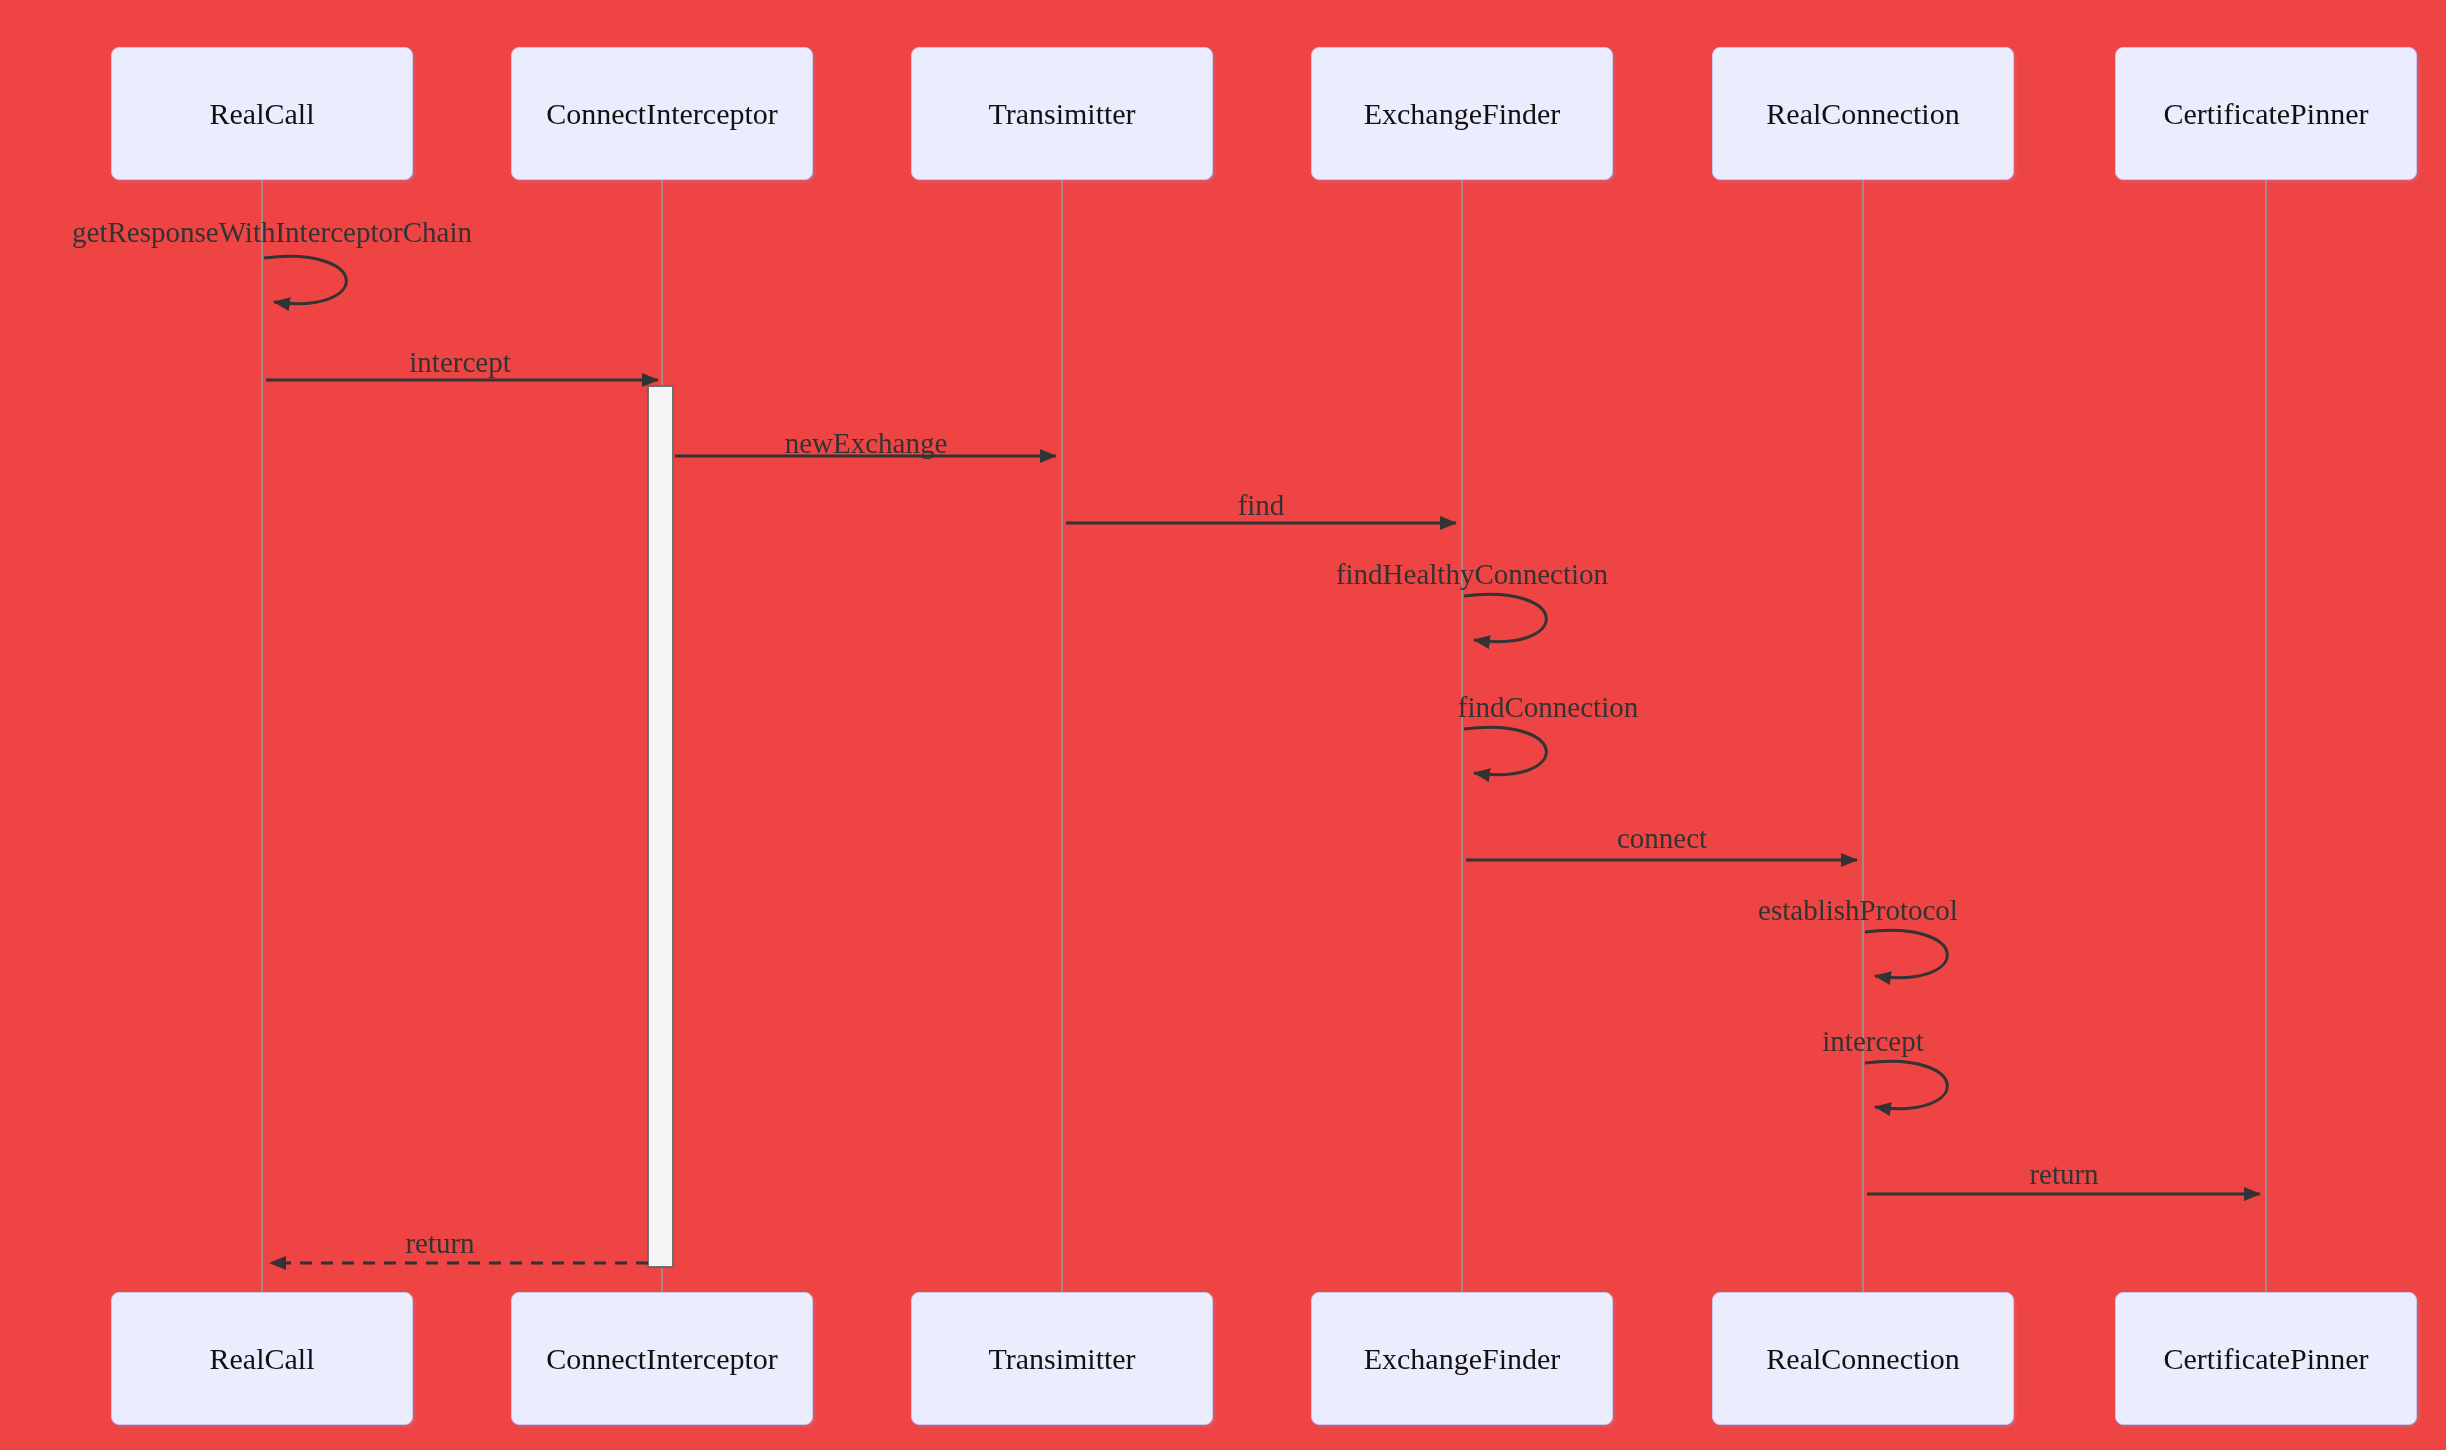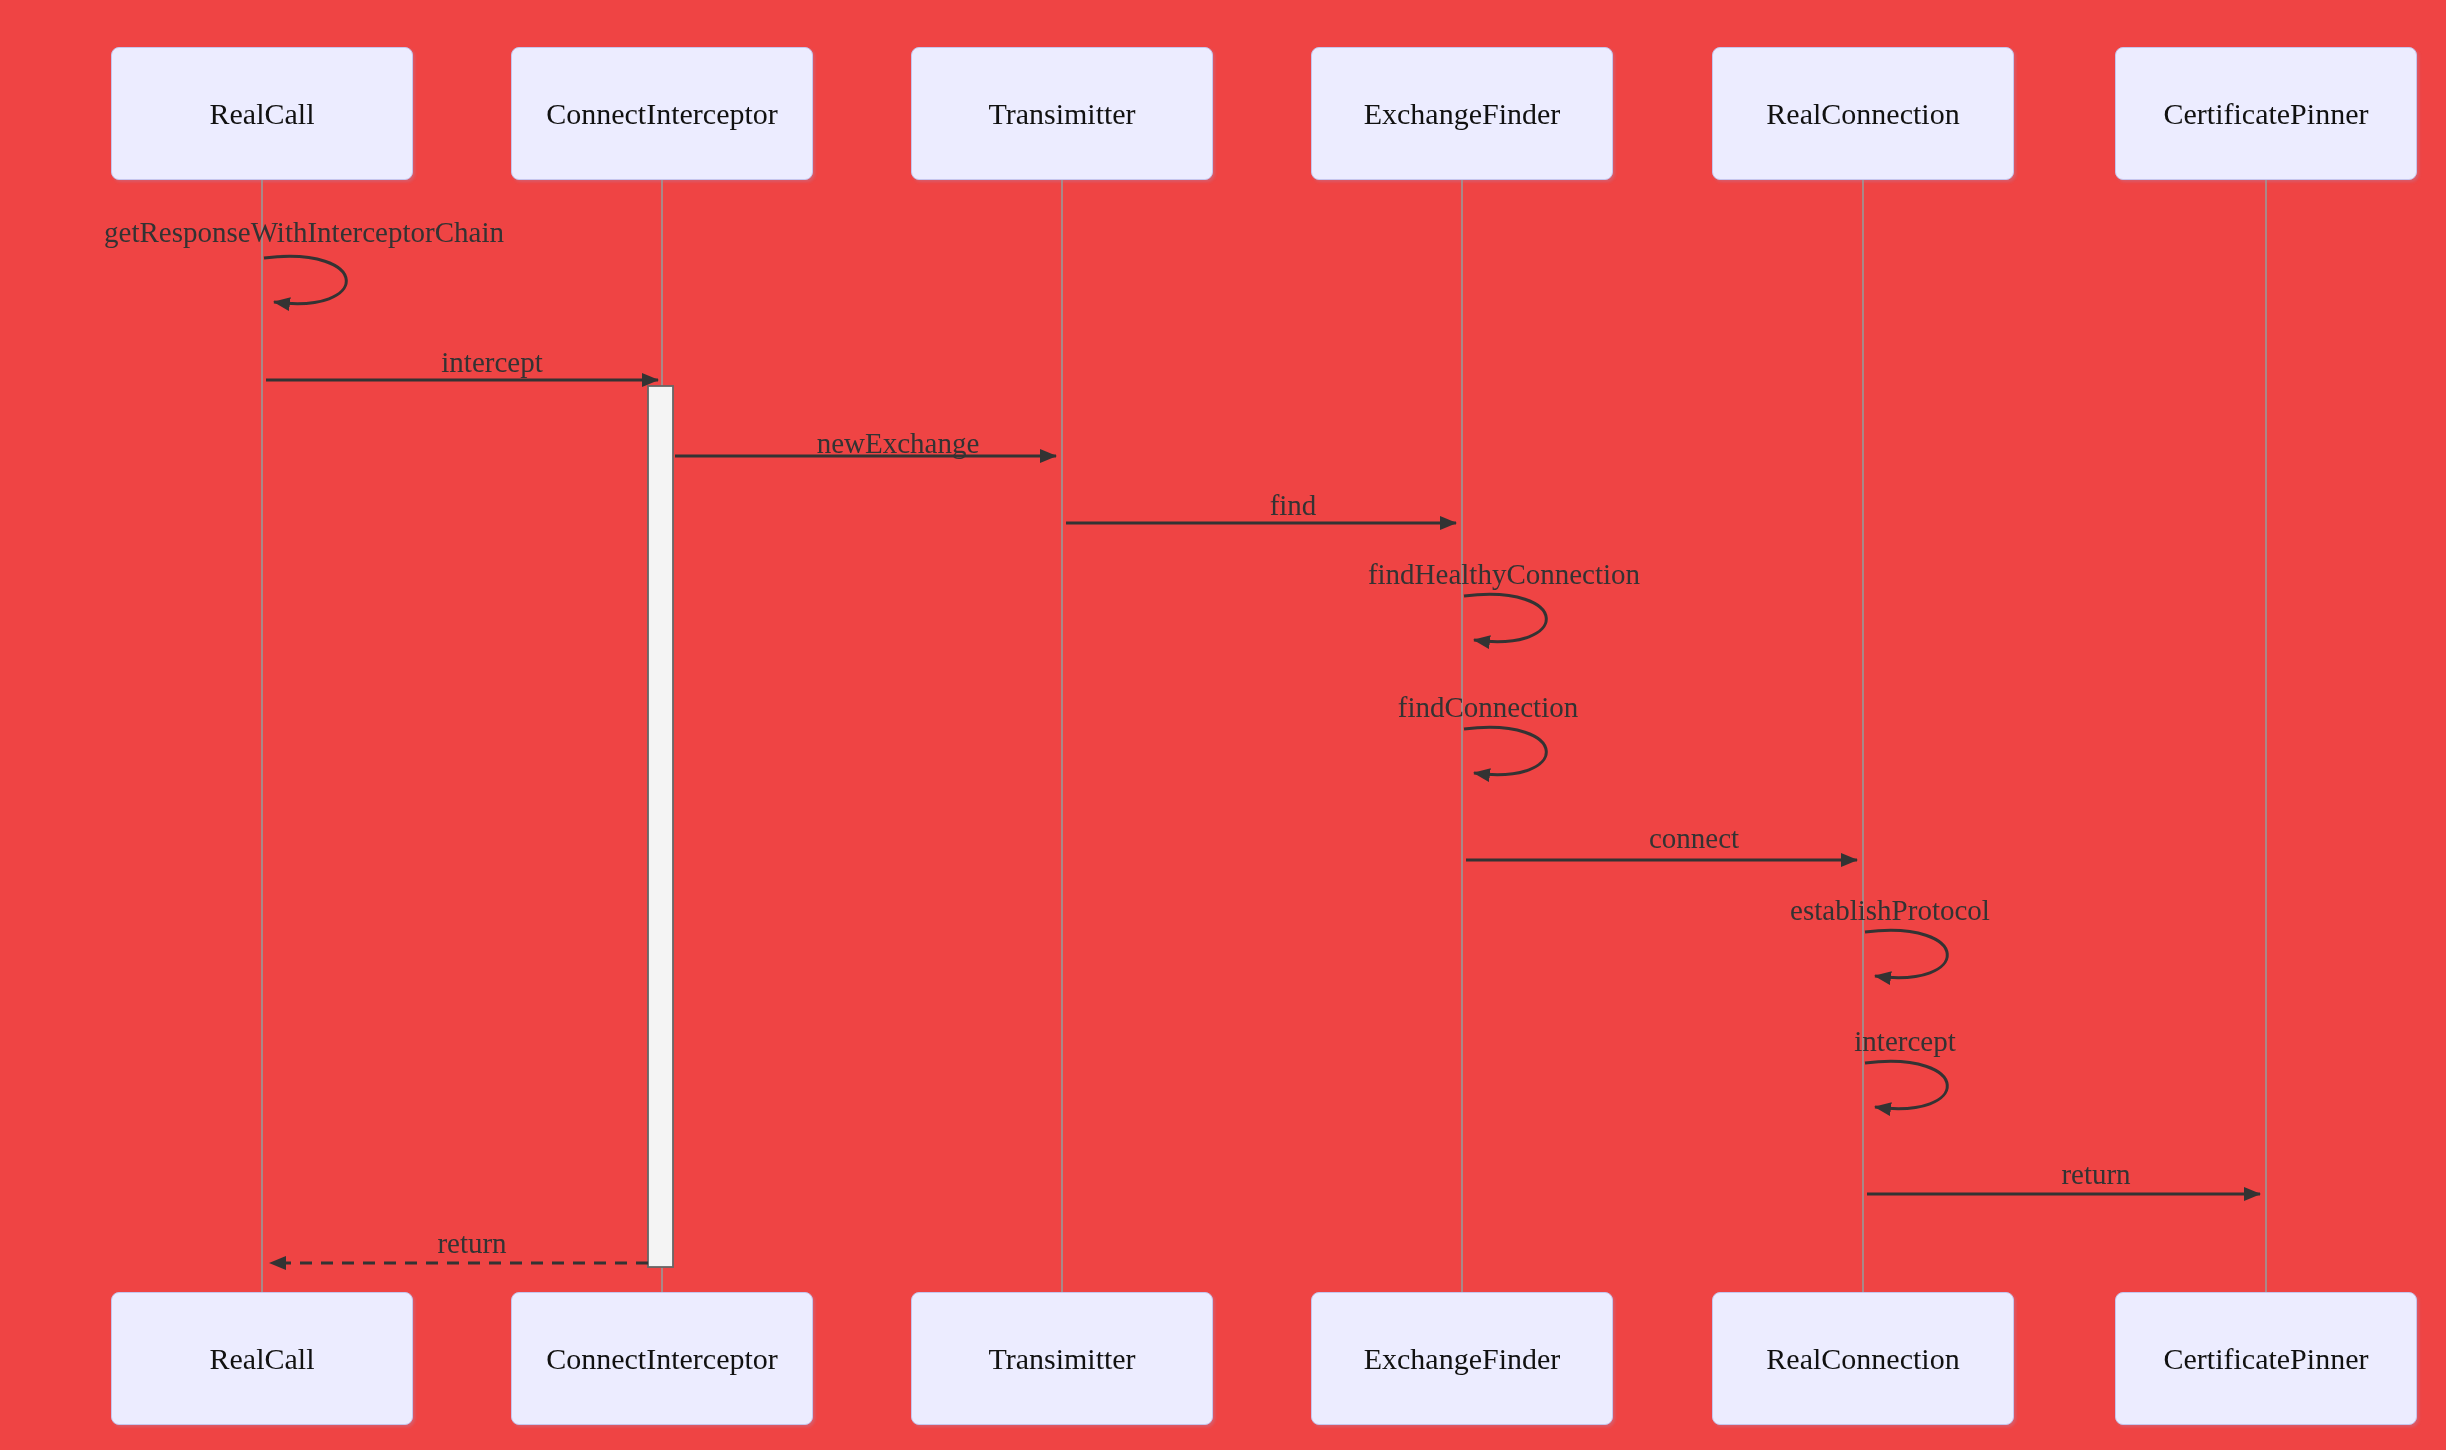--- a/index.html
+++ b/index.html
@@ -9,21 +9,21 @@
   }
   .actor-box{
     position:absolute;width:302px;height:133px;
     background:#ECECFF;border:1.6px solid #C6C6EE;border-radius:8px;
     display:flex;align-items:center;justify-content:center;
     font-size:30px;color:#111111;box-sizing:border-box;
     box-shadow:2px 2px 3px rgba(160,160,210,0.25);
   }
   .msg-label{
     position:absolute;transform:translateX(-50%);
-    font-size:29px;line-height:36px;color:#333333;white-space:nowrap;margin-left:32px;
+    font-size:29px;line-height:36px;color:#333333;white-space:nowrap;
   }
   svg.overlay{position:absolute;left:0;top:0;}
 </style>
 </head>
 <body>
 
 <div class="stage">
 
   <div class="actor-box" style="left:111px;top:47px">RealCall</div>
   <div class="actor-box" style="left:511px;top:47px">ConnectInterceptor</div>
@@ -76,20 +76,20 @@
     <line x1="1867" y1="1194" x2="2260" y2="1194" stroke="#333333" stroke-width="3" marker-end="url(#arrow)"></line>
 
     <line x1="648" y1="1263" x2="270" y2="1263" stroke="#333333" stroke-width="3" stroke-dasharray="12 9" marker-end="url(#arrow)"></line>
   </svg>
 
   <div class="msg-label" style="left:272px;top:214px">getResponseWithInterceptorChain</div>
   <div class="msg-label" style="left:460px;top:344px">intercept</div>
   <div class="msg-label" style="left:866px;top:425px">newExchange</div>
   <div class="msg-label" style="left:1261px;top:487px">find</div>
   <div class="msg-label" style="left:1472px;top:556px">findHealthyConnection</div>
-  <div class="msg-label" style="left:1456px;top:689px">findConnection</div>
+  <div class="msg-label" style="left:1548px;top:689px">findConnection</div>
   <div class="msg-label" style="left:1662px;top:820px">connect</div>
   <div class="msg-label" style="left:1858px;top:892px">establishProtocol</div>
   <div class="msg-label" style="left:1873px;top:1023px">intercept</div>
   <div class="msg-label" style="left:2064px;top:1156px">return</div>
   <div class="msg-label" style="left:440px;top:1225px">return</div>
 
 </div>
 
 </body></html>

